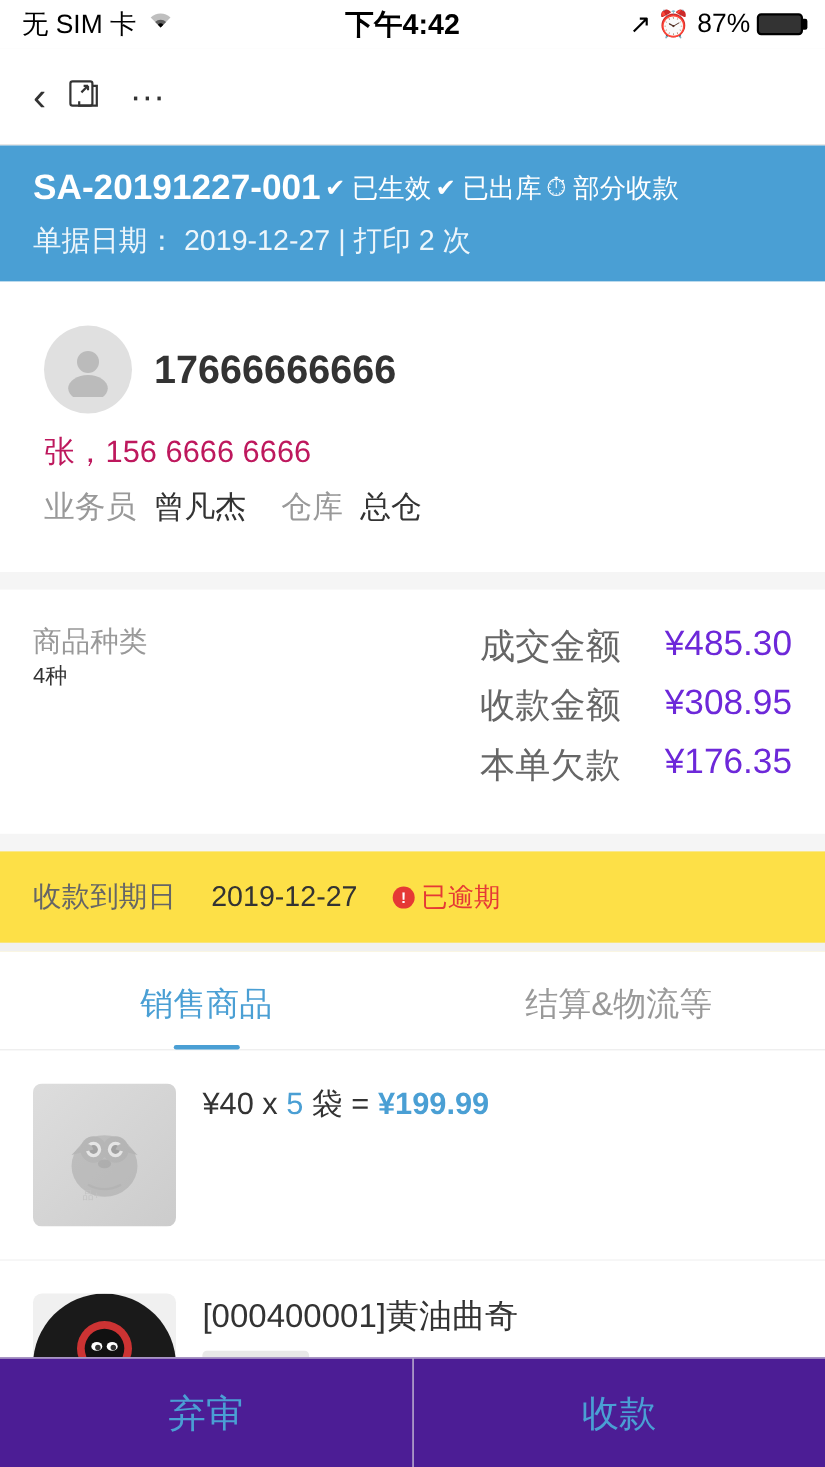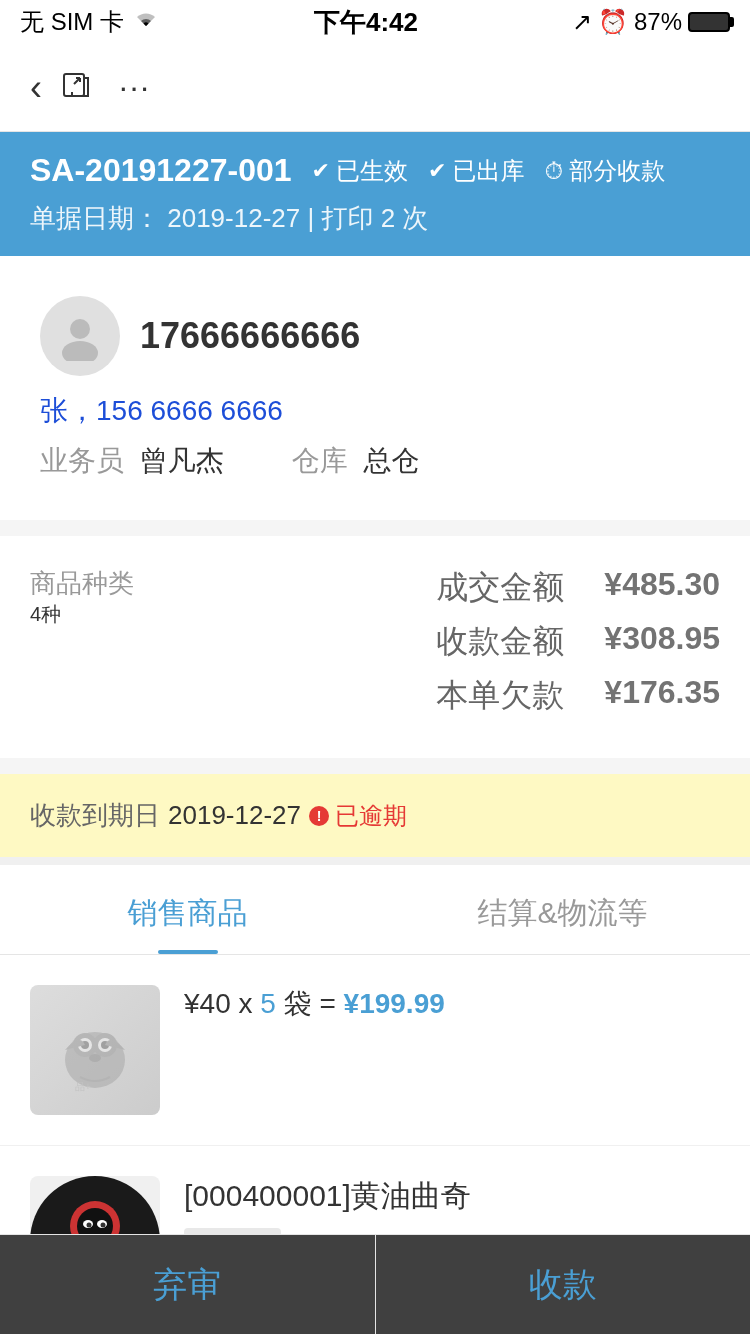--- a/index.html
+++ b/index.html
@@ -80,21 +80,21 @@
 
     
     .order-header {
       background: #4a9fd4;
       padding: 20px 30px;
       color: #fff;
     }
     .order-header-top {
       display: flex;
       align-items: center;
-      gap: 20px;
+      gap: 4px;
       margin-bottom: 12px;
     }
     .order-id {
       font-size: 32px;
       font-weight: 700;
     }
     .status-tag {
       display: flex;
       align-items: center;
       gap: 6px;
@@ -128,26 +128,26 @@
       font-size: 40px;
       color: #999;
     }
     .customer-name {
       font-size: 36px;
       font-weight: 600;
       color: #333;
     }
     .customer-info {
       font-size: 28px;
-      color: #1d4ed8;
+      color: #be185d;
       margin-bottom: 12px;
     }
     .customer-staff {
       display: flex;
-      gap: 68px;
+      gap: 32px;
       font-size: 28px;
       color: #333;
     }
     .staff-label { color: #999; margin-right: 8px; }
 
     
     .summary-section {
       background: #fff;
       padding: 30px;
       margin-bottom: 16px;
@@ -160,30 +160,30 @@
     .summary-item-value { font-size: 20px; color: #333; font-weight: 500; }
     .summary-right {}
     .amount-row {
       display: flex;
       justify-content: space-between;
       gap: 40px;
       margin-bottom: 10px;
       font-size: 32px;
     }
     .amount-label { color: #666; }
-    .amount-value { color: #737373; font-weight: 700; }
+    .amount-value { color: #6d28d9; font-weight: 400; }
 
     
     .due-section {
-      background: #fef9c3;
+      background: #fde047;
       padding: 24px 30px;
       margin-bottom: 0;
       display: flex;
       align-items: center;
-      gap: 8px;
+      gap: 32px;
       font-size: 26px;
       color: #666;
       border-bottom: 8px solid #f0f0f0;
     }
     .due-label {}
     .due-date { color: #333; }
     .overdue-badge {
       display: flex;
       align-items: center;
       gap: 6px;
@@ -272,21 +272,21 @@
     .price-qty { color: #4a9fd4; }
     .price-total { color: #4a9fd4; font-weight: 600; }
 
     
     .bottom-actions {
       position: fixed;
       bottom: 0;
       left: 0;
       width: 750px;
       height: 100px;
-      background: #404040;
+      background: #4c1d95;
       border-top: 1px solid #e5e5e5;
       display: flex;
     }
     .bottom-btn {
       flex: 1;
       display: flex;
       align-items: center;
       justify-content: center;
       font-size: 34px;
       cursor: pointer;

